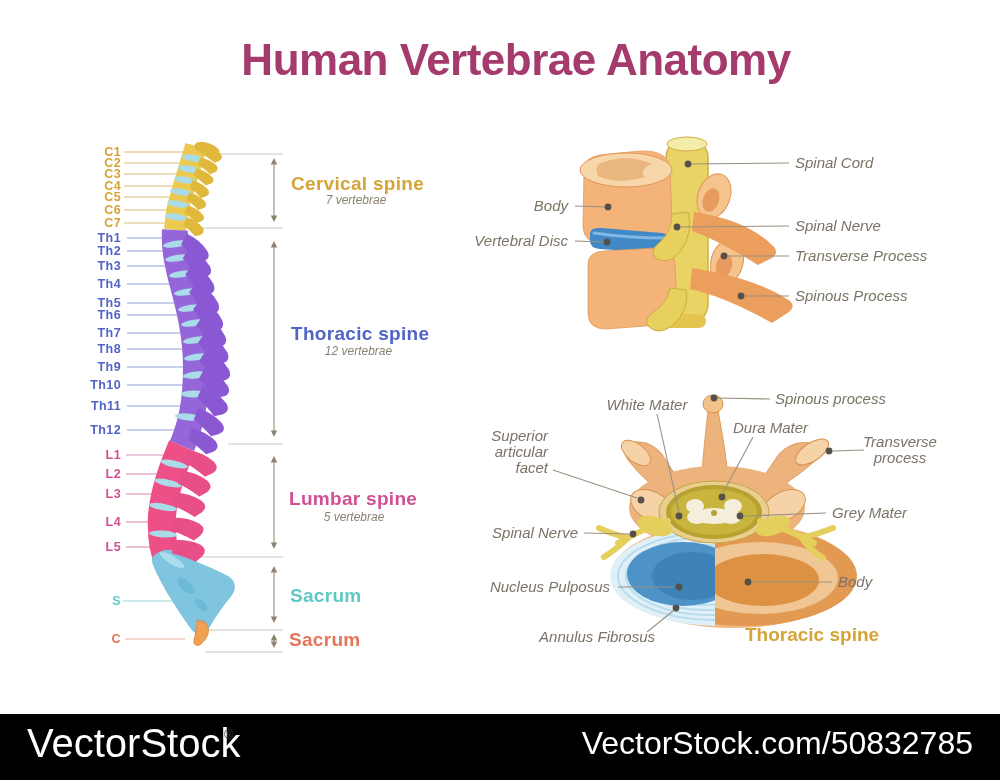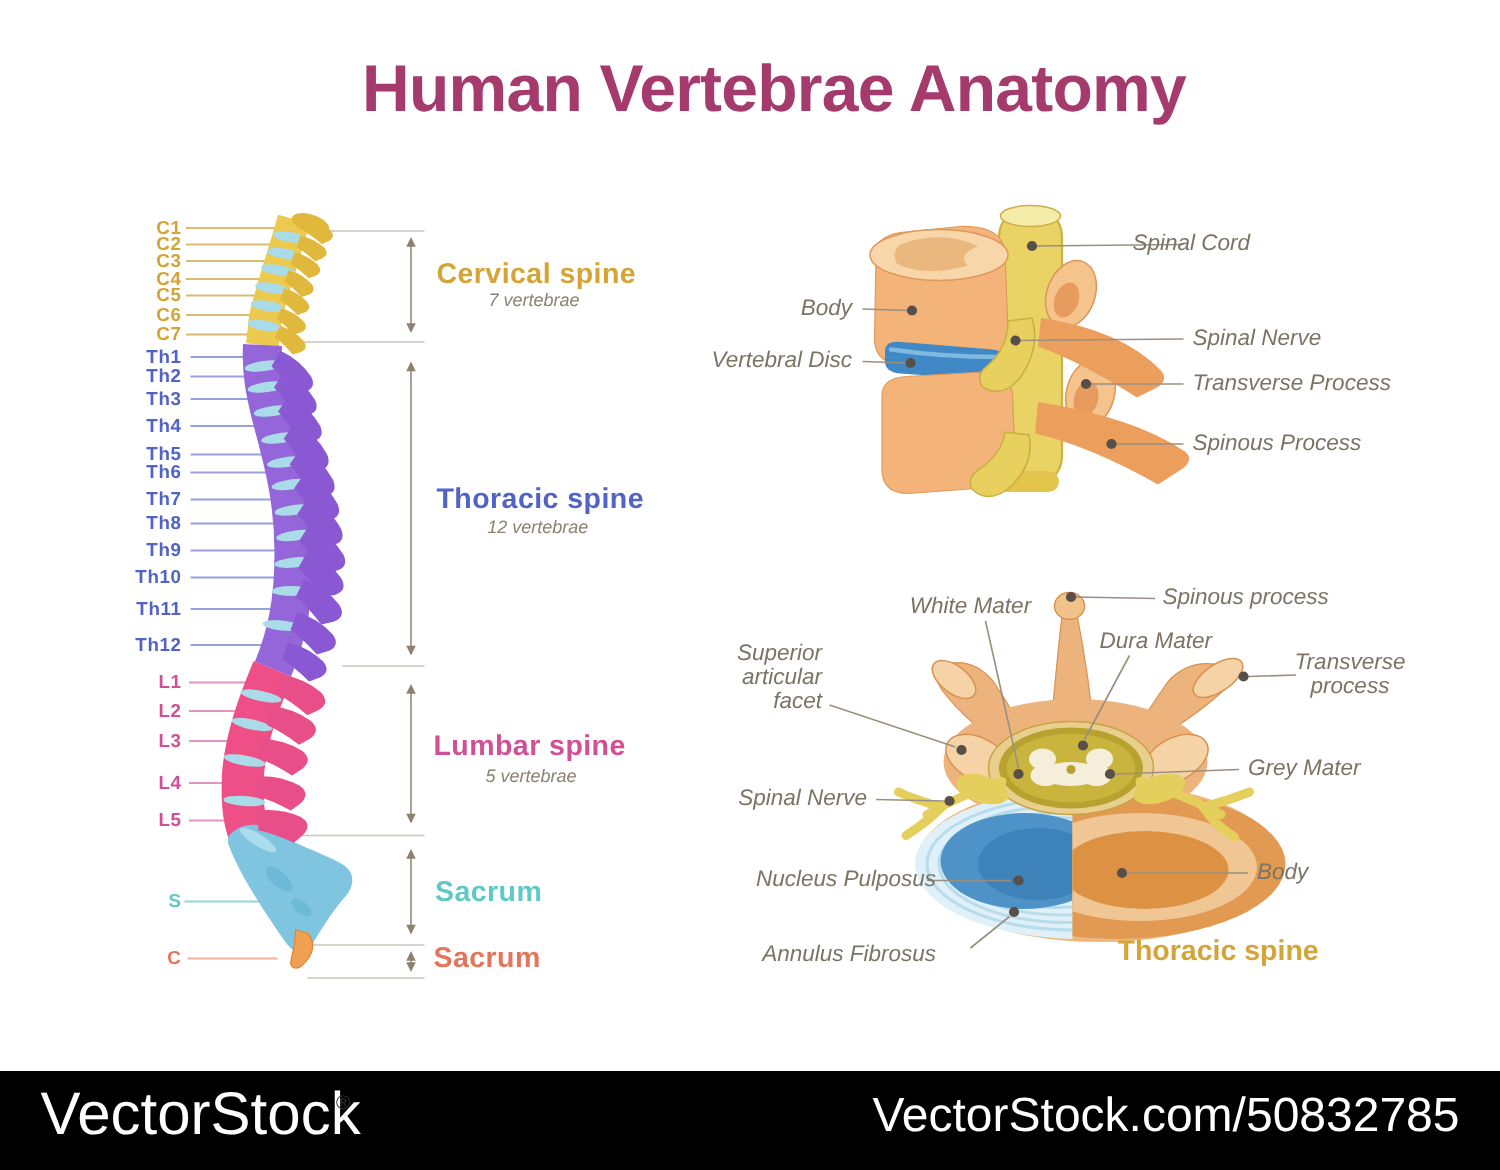--- a/index.html
+++ b/index.html
@@ -336,39 +336,39 @@
 
   <div class="sec-title cer" style="left:291px;top:183px">Cervical spine</div>
   <div class="sec-sub" style="left:291px;top:200px;width:130px">7 vertebrae</div>
   <div class="sec-title tho" style="left:291px;top:333px">Thoracic spine</div>
   <div class="sec-sub" style="left:291px;top:351px;width:135px">12 vertebrae</div>
   <div class="sec-title lum" style="left:289px;top:498px">Lumbar spine</div>
   <div class="sec-sub" style="left:289px;top:517px;width:130px">5 vertebrae</div>
   <div class="sec-title sac" style="left:290px;top:595px">Sacrum</div>
   <div class="sec-title coc" style="left:289px;top:639px">Sacrum</div>
 
-  <div class="alabel" style="left:755px;top:163px">Spinal Cord</div>
+  <div class="alabel" style="left:795px;top:163px">Spinal Cord</div>
   <div class="alabel" style="right:432px;top:206px;text-align:right">Body</div>
   <div class="alabel" style="left:795px;top:226px">Spinal Nerve</div>
   <div class="alabel" style="right:432px;top:241px;text-align:right">Vertebral Disc</div>
   <div class="alabel" style="left:795px;top:256px">Transverse Process</div>
   <div class="alabel" style="left:795px;top:296px">Spinous Process</div>
 
   <div class="alabel" style="left:595px;top:405px;width:104px;text-align:center">White Mater</div>
   <div class="alabel" style="left:775px;top:399px">Spinous process</div>
   <div class="alabel" style="left:733px;top:428px">Dura Mater</div>
   <div class="alabel" style="left:848px;top:450px;width:104px;text-align:center">Transverse
 process</div>
   <div class="alabel" style="right:452px;top:452px;text-align:right">Superior
 articular
 facet</div>
   <div class="alabel" style="left:832px;top:513px">Grey Mater</div>
   <div class="alabel" style="right:422px;top:533px;text-align:right">Spinal Nerve</div>
-  <div class="alabel" style="right:376px;top:587px;text-align:center">Nucleus Pulposus</div>
-  <div class="alabel" style="right:376px;top:637px;text-align:left">Annulus Fibrosus</div>
+  <div class="alabel" style="right:390px;top:587px;text-align:center">Nucleus Pulposus</div>
+  <div class="alabel" style="right:345px;top:637px;text-align:left">Annulus Fibrosus</div>
   <div class="alabel" style="left:838px;top:582px">Body</div>
   <div class="caption">Thoracic spine</div>
 
   <div class="footer">
     <span class="brand">VectorStock</span>
     <span class="reg">®</span>
     <span class="credit">VectorStock.com/50832785</span>
   </div>
 </div>
 

